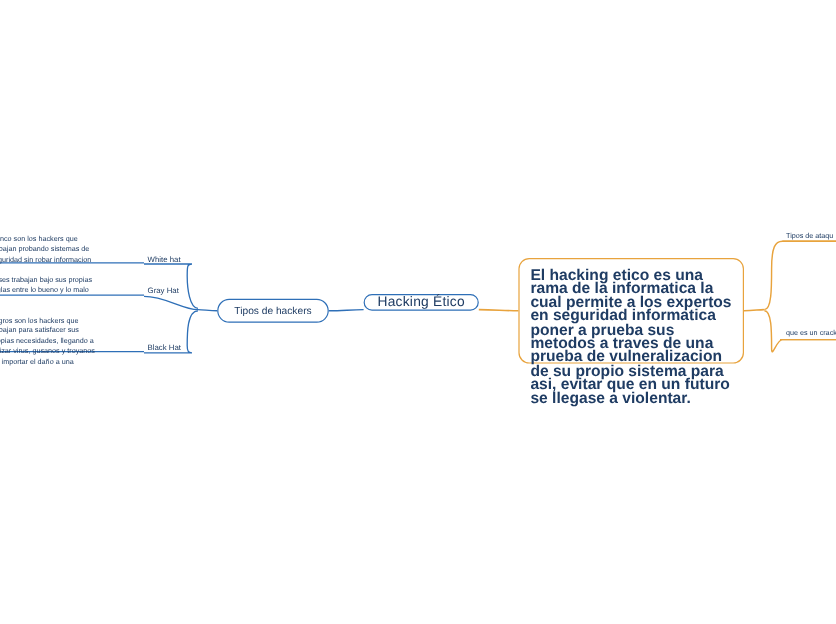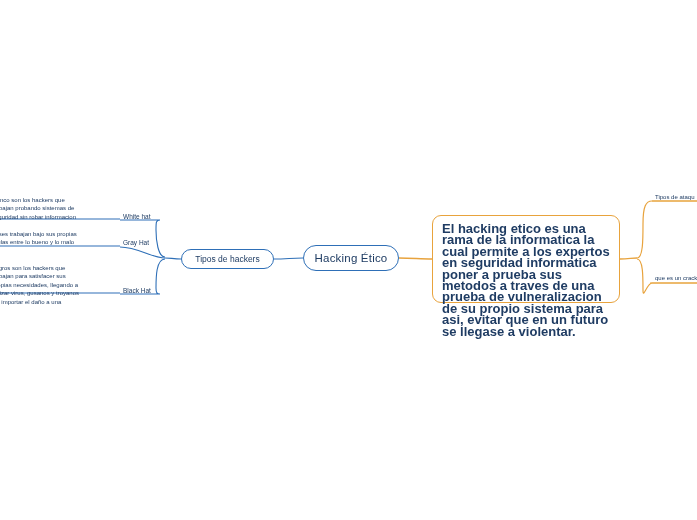--- a/index.html
+++ b/index.html
@@ -26,21 +26,21 @@
     height: 520px;
     pointer-events: none;
   }
 
   
   .node-center {
     position: absolute;
     left: 303px;
     top: 245px;
     width: 96px;
-    height: 26px;
+    height: 14px;
     border: 1.4px solid #2e6fb7;
     border-radius: 13px;
     background: #ffffff;
     display: flex;
     align-items: center;
     justify-content: center;
     box-sizing: border-box;
   }
   .node-center span {
     font-size: 11.5px;

